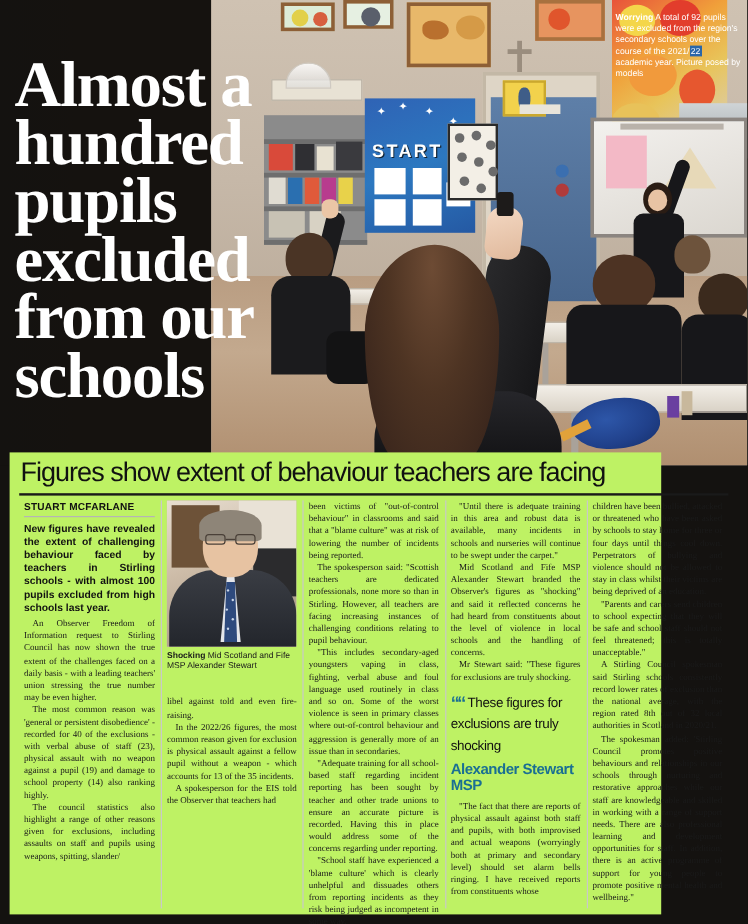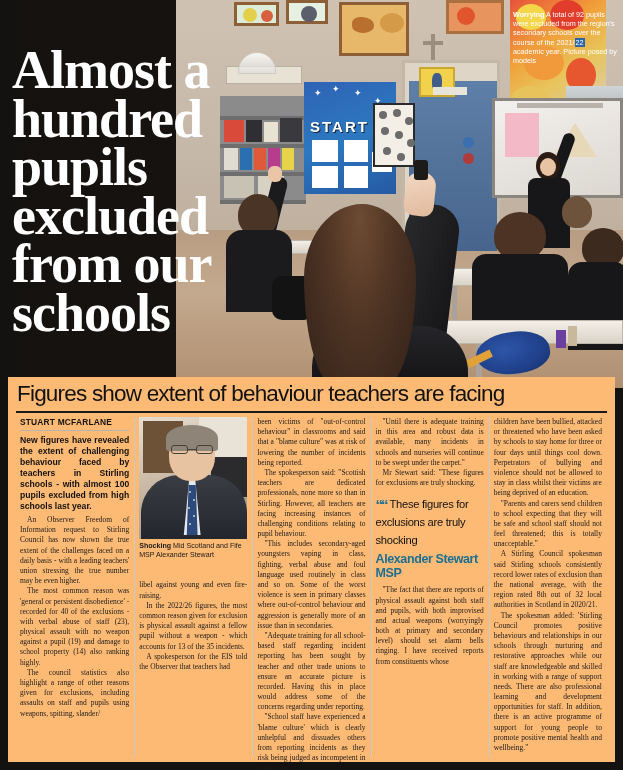--- a/index.html
+++ b/index.html
@@ -167,22 +167,22 @@
               font-size:54px; line-height:0.9; letter-spacing:-1px; z-index:5;margin-top:32px; }
 
   
   .heroCap { position:absolute; right:6px; top:10px; width:104px; z-index:6;
              color:#ffffff; font-family:"Liberation Sans", sans-serif;
              font-size:7.2px; line-height:1.28;margin-left:40px; }
   .heroCap b { font-weight:bold; }
   .heroCap .hl { background:#2a66a8; padding:0 1px; }
 
   
-  .panel { position:absolute; left:8px; top:377px; width:607px; height:385px;
-           background:#fdba74; }
+  .panel { position:absolute; left:8px; top:377px; width:543px; height:385px;
+           background:#bef264; }
 
   .deck { position:absolute; left:0; top:0; width:607px; height:34px;
           display:flex; align-items:center; }
   .deck span { font-family:"Liberation Sans", sans-serif; font-weight:normal;
                font-size:22.5px; color:#111; letter-spacing:-0.8px; white-space:nowrap;
                padding-left:9px; }
   .deckrule { position:absolute; left:8px; top:34px; width:591px; height:1.5px; background:#1a1a1a; }
 
   .cols { position:absolute; left:8px; top:40px; width:591px; height:340px; display:flex; gap:0; }
   .col { width:118.2px; padding:0 5px 0 4px; position:relative; }
@@ -428,39 +428,40 @@
           <div class="pt-hair"></div>
           <div class="pt-glass">
               <i class="l"></i>
               <i class="r"></i>
             </div>
         </div>
         <div class="cap">
           <b>Shocking</b><span> Mid Scotland and Fife MSP Alexander Stewart</span>
         </div>
         <div class="body">
-          <p class="noind">libel against young and even fire-raising.</p>
+          <p class="noind">libel against told and even fire-raising.</p>
           <p>In the 2022/26 figures, the most common reason given for exclusion is physical assault against a fellow pupil without a weapon - which accounts for 13 of the 35 incidents.</p>
           <p>A spokesperson for the EIS told the Observer that teachers had</p>
         </div>
       </div>
 
       <div class="col">
         <div class="body">
           <p class="noind">been victims of "out-of-control behaviour" in classrooms and said that a "blame culture" was at risk of lowering the number of incidents being reported.</p>
           <p>The spokesperson said: "Scottish teachers are dedicated professionals, none more so than in Stirling. However, all teachers are facing increasing instances of challenging conditions relating to pupil behaviour.</p>
           <p>"This includes secondary-aged youngsters vaping in class, fighting, verbal abuse and foul language used routinely in class and so on. Some of the worst violence is seen in primary classes where out-of-control behaviour and aggression is generally more of an issue than in secondaries.</p>
           <p>"Adequate training for all school-based staff regarding incident reporting has been sought by teacher and other trade unions to ensure an accurate picture is recorded. Having this in place would address some of the concerns regarding under reporting.</p>
           <p>"School staff have experienced a 'blame culture' which is clearly unhelpful and dissuades others from reporting incidents as they risk being judged as incompetent in some way.</p>
         </div>
       </div>
 
       <div class="col">
         <div class="body">
           <p>"Until there is adequate training in this area and robust data is available, many incidents in schools and nurseries will continue to be swept under the carpet."</p>
+          <p>Mid Scotland and Fife MSP Alexander Stewart branded the Observer's figures as "shocking" and said it reflected concerns he had heard from constituents about the level of violence in local schools and the handling of concerns.</p>
           <p>Mr Stewart said: "These figures for exclusions are truly shocking.</p>
         </div>
         <div class="pull">
           <span class="pullmark">““</span><span class="pulltext">These figures for exclusions are truly shocking</span>
         </div>
         <div class="pullattr">Alexander Stewart MSP</div>
         <div class="body">
           <p>"The fact that there are reports of physical assault against both staff and pupils, with both improvised and actual weapons (worryingly both at primary and secondary level) should set alarm bells ringing. I have received reports from constituents whose</p>
         </div>
       </div>

